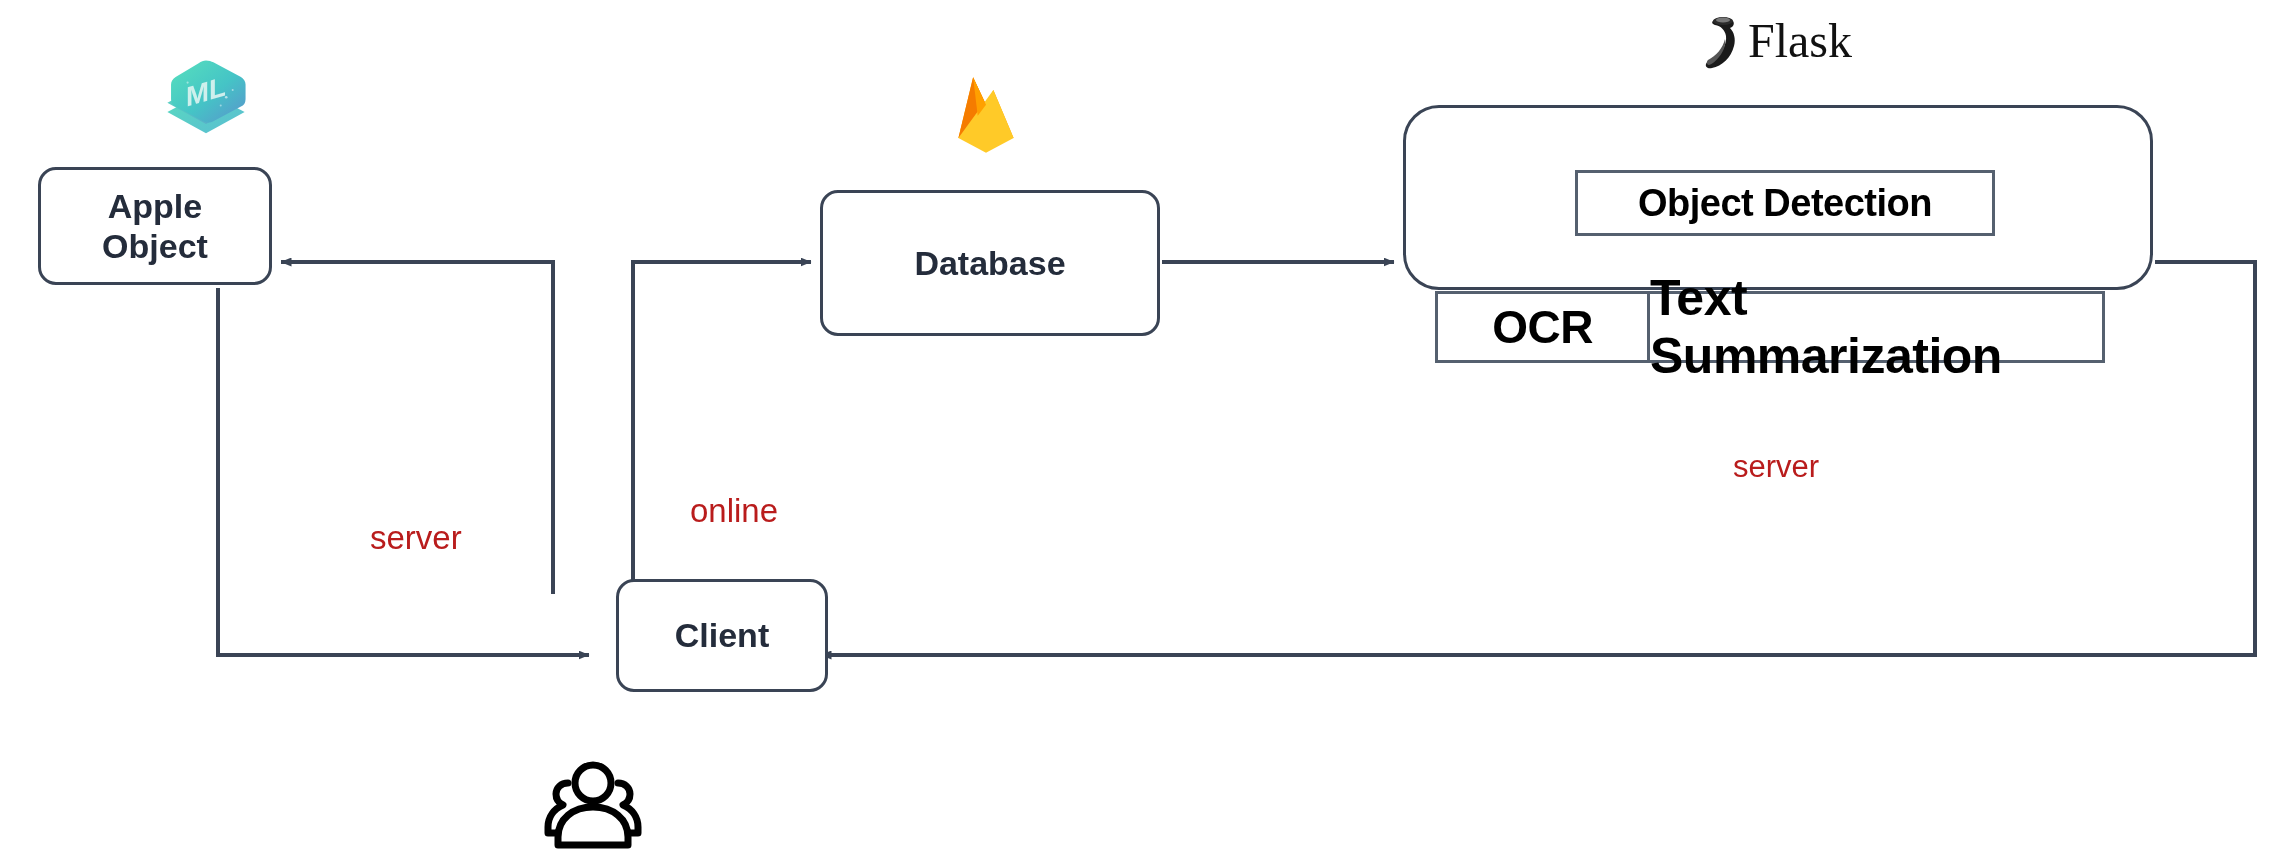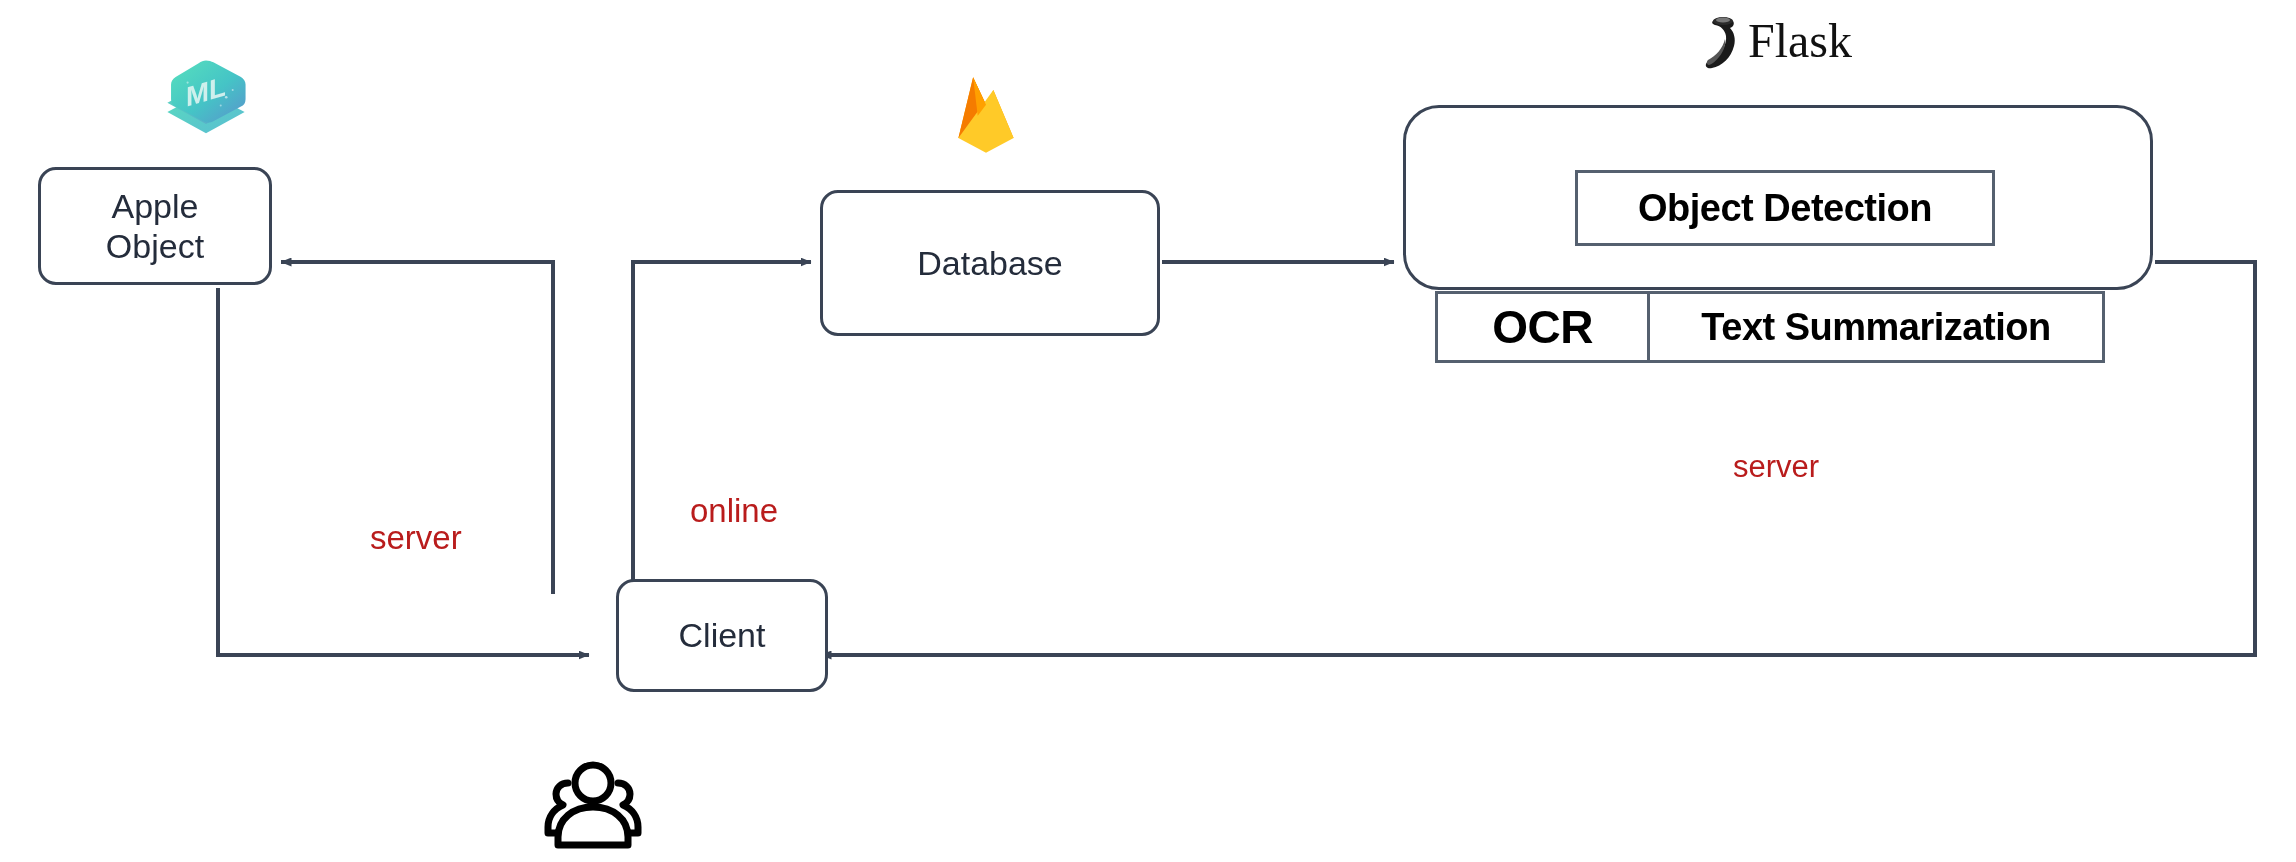--- a/index.html
+++ b/index.html
@@ -27,21 +27,21 @@
     position: absolute;
     box-sizing: border-box;
     border: 3px solid #3a4455;
     border-radius: 18px;
     background: #ffffff;
     display: flex;
     align-items: center;
     justify-content: center;
     text-align: center;
     color: #242c3b;
-    font-weight: normal;
+    font-weight: bold;
     font-family: "Liberation Sans", sans-serif;
     line-height: 1.18;
   }
   #node-coreml {
     left: 38px;  top: 167px;  width: 234px; height: 118px;
     font-size: 34px;
   }
   #node-database {
     left: 820px; top: 190px;  width: 340px; height: 146px;
     font-size: 34px;
@@ -65,21 +65,21 @@
     display: flex;
     align-items: center;
     justify-content: center;
     color: #000000;
     font-weight: bold;
     font-family: "Liberation Sans Narrow", "Liberation Sans", sans-serif;
     font-stretch: condensed;
     letter-spacing: -0.5px;
   }
   #inner-object-detection {
-    left: 1575px; top: 170px; width: 420px; height: 76px;
+    left: 1575px; top: 170px; width: 420px; height: 66px;
     font-size: 38px;
   }
   #inner-row {
     position: absolute;
     left: 1435px; top: 291px; width: 670px; height: 72px;
     box-sizing: border-box;
     border: 3px solid #55606f;
     background: #ffffff;
     display: flex;
   }
@@ -91,21 +91,21 @@
     left: 0; top: 0;
     height: 100%;
     font-size: 46px;
   }
   #inner-text-summarization {
     flex: 1;
     border: none;
     position: relative;
     left: 0; top: 0;
     height: 100%;
-    font-size: 38px;
+    font-size: 50px;
   }
   
   .plain-label {
     position: absolute;
     color: #b91c1c;
     font-family: "Liberation Sans", sans-serif;
     font-weight: normal;
     white-space: nowrap;
   }
   #label-offline { left: 370px; top: 519px; font-size: 33px; }

